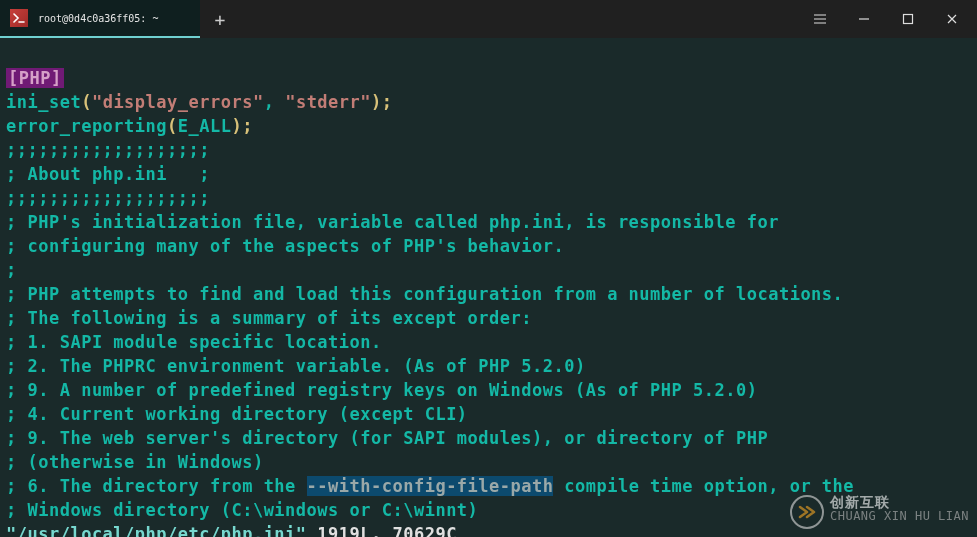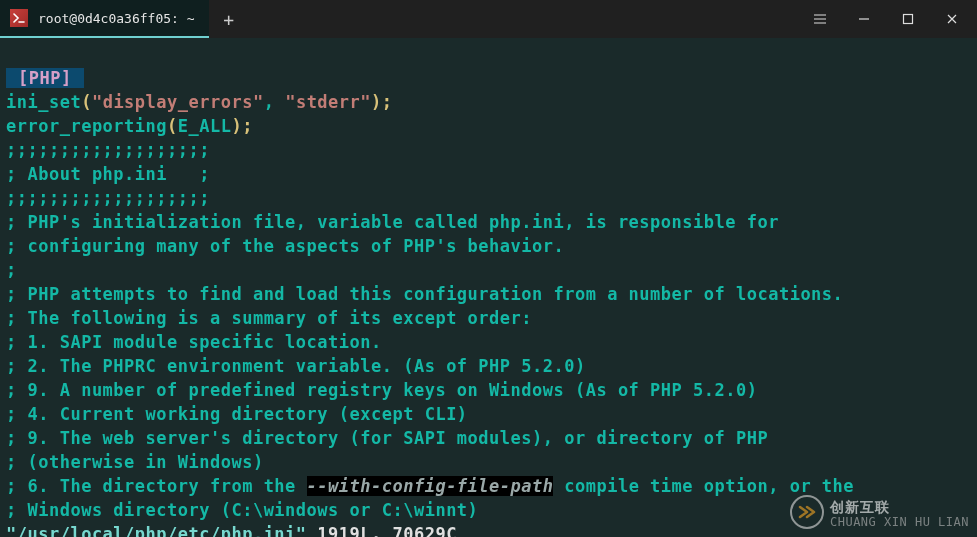--- a/index.html
+++ b/index.html
@@ -19,21 +19,21 @@
     display: flex;
     align-items: stretch;
   }
   .tab {
     display: flex;
     align-items: center;
     gap: 10px;
     padding: 0 14px 0 10px;
     background: #0f1f1f;
     color: #e6e6e6;
-    font-size: 13px;
+    font-size: 10px;
     border-bottom: 2px solid #6fd0d0;
     min-width: 200px;
   }
   .tab-icon {
     width: 18px;
     height: 18px;
     background: linear-gradient(135deg, #c73f3a 0%, #a02b28 100%);
     display: flex;
     align-items: center;
     justify-content: center;
@@ -62,40 +62,39 @@
   .terminal {
     padding: 4px 6px 6px 6px;
     font-size: 17px;
     line-height: 24px;
     white-space: pre;
     letter-spacing: 0.5px;
     font-weight: bold;
     color: #5cccc4;
   }
   .php-tag {
-    background: #0c4a6e;
+    background: #701a75;
     color: #d6a0c8;
-    padding: 0 12px;
+    padding: 0 2px;
   }
   .syntax-green, .c-g { color: #14b8a6; }
   .syntax-yellow, .c-y { color: #d8c179; }
   .syntax-red, .c-r { color: #c27d76; }
   .status-file { color: #77d8cf; }
   .status-num { color: #e0e0e0; }
   .hl-grey {
-    background: #000000;
+    background: #0c4a6e;
     color: #9aa8a8;
-    font-style: italic;
   }
   .watermark {
     position: absolute;
     right: 8px;
     bottom: 8px;
     display: flex;
-    align-items: flex-end;
+    align-items: flex-start;
     gap: 6px;
     opacity: 0.6;
   }
   .wm-logo {
     width: 34px;height:34px;border-radius:50%;
     display:flex;align-items:center;justify-content:center;
   }
   .wm-text { line-height:1.1; }
   .wm-cn { color:#fff;font-size:14px;font-weight:bold;letter-spacing:1px; }
   .wm-py { color:#bbb;font-size:12px;letter-spacing:0.5px; }

